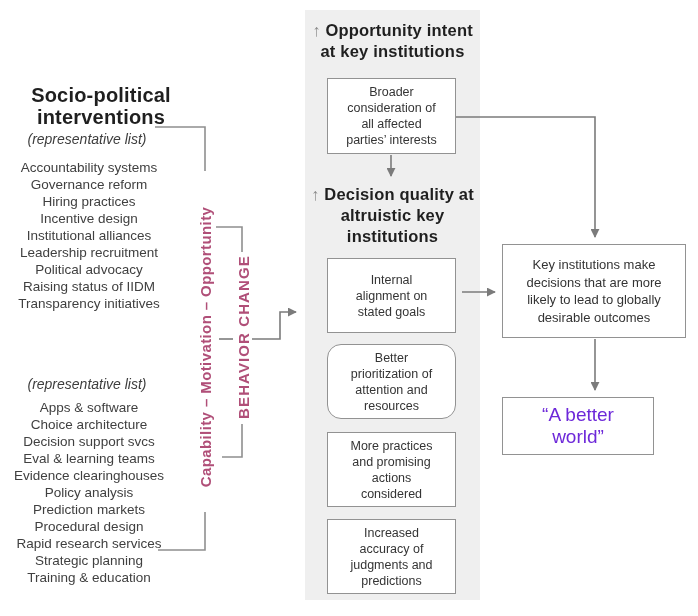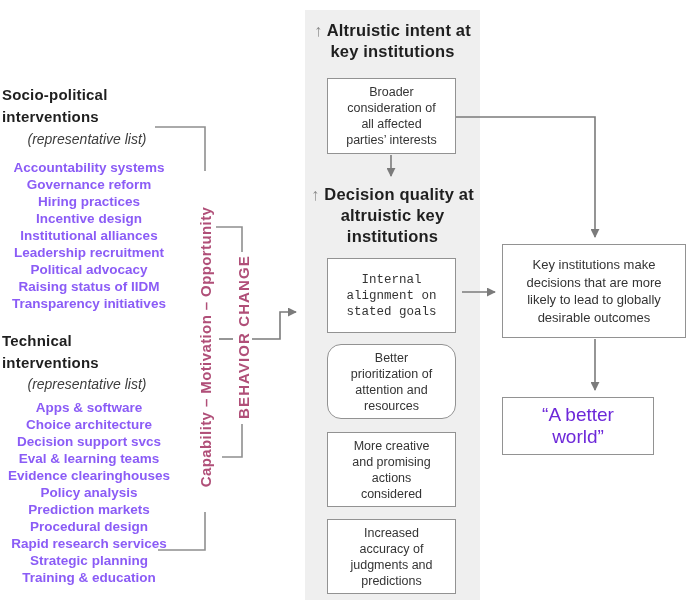--- a/index.html
+++ b/index.html
@@ -16,31 +16,31 @@
   .canvas{
     position:relative;width:698px;height:616px;background:#fff;overflow:hidden;
     font-family:"Liberation Sans","DejaVu Sans",sans-serif;color:var(--body-ink);
   }
   .panel{
     position:absolute;left:305px;top:10px;width:175px;height:590px;
     background:var(--panel-gray);
   }
   
   .side-heading{
-    position:absolute;left:2px;width:170px;text-align:left;
-    font-size:15px;font-weight:bold;line-height:22px;color:var(--heading-ink);
+    position:absolute;left:16px;width:170px;text-align:center;
+    font-size:20px;font-weight:bold;line-height:22px;color:var(--heading-ink);
     letter-spacing:.2px;
   }
   .side-sub{
     position:absolute;left:2px;width:170px;text-align:center;
     font-style:italic;font-size:14px;color:#3d3d3d;
   }
   .side-list{
     position:absolute;left:0;width:178px;text-align:center;
-    font-size:13.5px;line-height:17px;white-space:pre-line;color:#8b5cf6;font-weight:bold;
+    font-size:13.5px;line-height:17px;white-space:pre-line;color:#404040;
   }
   
   .vlabel{
     position:absolute;height:20px;display:flex;align-items:center;justify-content:center;
     color:var(--accent-pink);transform:rotate(-90deg);
     font-weight:bold;white-space:nowrap;
   }
   .vlabel.com{left:40px;top:337px;width:330px;font-size:15px;letter-spacing:.4px;}
   .vlabel.bc{left:153px;top:327px;width:180px;font-size:15px;letter-spacing:1.1px;}
   
@@ -51,21 +51,21 @@
   .mid-heading .up{color:var(--arrow-glyph);font-weight:normal;}
   .h-altruistic{left:305px;top:20px;width:175px;}
   .h-decision{left:300px;top:184px;width:185px;}
   .node{
     position:absolute;background:#fff;border:1.5px solid var(--box-border);
     display:flex;align-items:center;justify-content:center;text-align:center;
     box-sizing:border-box;padding:16px;
   }
   .mid-box{left:327px;width:129px;font-size:12.5px;line-height:16px;}
   .b-broader{top:78px;height:76px;}
-  .b-internal{top:258px;height:75px;font-family:Liberation Mono, monospace;}
+  .b-internal{top:258px;height:75px;}
   .b-better{top:344px;height:75px;border-radius:14px;}
   .b-creative{top:432px;height:75px;}
   .b-accuracy{top:519px;height:75px;}
   .b-outcome{left:502px;top:244px;width:184px;height:94px;font-size:13px;line-height:17.5px;padding:0 8px;}
   .b-world{left:502px;top:397px;width:152px;height:58px;font-size:19px;color:#6d28d9;}
   
   svg.overlay{position:absolute;left:0;top:0;pointer-events:none;}
   svg.overlay path{fill:none;stroke-width:1.6px;}
   svg.overlay .line{stroke:var(--line-gray);}
   svg.overlay .bracket{stroke:var(--bracket-gray);}
@@ -83,52 +83,51 @@
   <div class="side-list" style="top:159px;">Accountability systems
 Governance reform
 Hiring practices
 Incentive design
 Institutional alliances
 Leadership recruitment
 Political advocacy
 Raising status of IIDM
 Transparency initiatives</div>
 
-  <div class="side-heading" style="top:330px;">Technical interventions</div>
   <div class="side-sub" style="top:376px;">(representative list)</div>
   <div class="side-list" style="top:399px;">Apps &amp; software
 Choice architecture
 Decision support svcs
 Eval &amp; learning teams
 Evidence clearinghouses
 Policy analysis
 Prediction markets
 Procedural design
 Rapid research services
 Strategic planning
 Training &amp; education</div>
 
   <div class="vlabel com">Capability – Motivation – Opportunity</div>
   <div class="vlabel bc">BEHAVIOR CHANGE</div>
 
   <div class="mid-heading h-altruistic">
     <span class="up">↑</span>
-    <span>Altruistic intent at key institutions</span>
+    <span>Opportunity intent at key institutions</span>
   </div>
 
   <div class="node mid-box b-broader">Broader consideration of all affected parties’ interests</div>
 
   <div class="mid-heading h-decision">
     <span class="up">↑</span>
     <span>Decision quality at altruistic key institutions</span>
   </div>
 
   <div class="node mid-box b-internal">Internal alignment on stated goals</div>
   <div class="node mid-box b-better">Better prioritization of attention and resources</div>
-  <div class="node mid-box b-creative">More creative and promising actions considered</div>
+  <div class="node mid-box b-creative">More practices and promising actions considered</div>
   <div class="node mid-box b-accuracy">Increased accuracy of judgments and predictions</div>
 
   <div class="node b-outcome">Key institutions make decisions that are more likely to lead to globally desirable outcomes</div>
   <div class="node b-world">“A better world”</div>
 
   <svg class="overlay" width="698" height="616" viewBox="0 0 698 616">
     <defs>
       <marker id="arrowhead" viewBox="0 0 10 10" refX="9" refY="5" markerWidth="9" markerHeight="9" markerUnits="userSpaceOnUse" orient="auto-start-reverse">
         <path d="M0,0 L10,5 L0,10 z" fill="#7b7b7b"></path>
       </marker>

